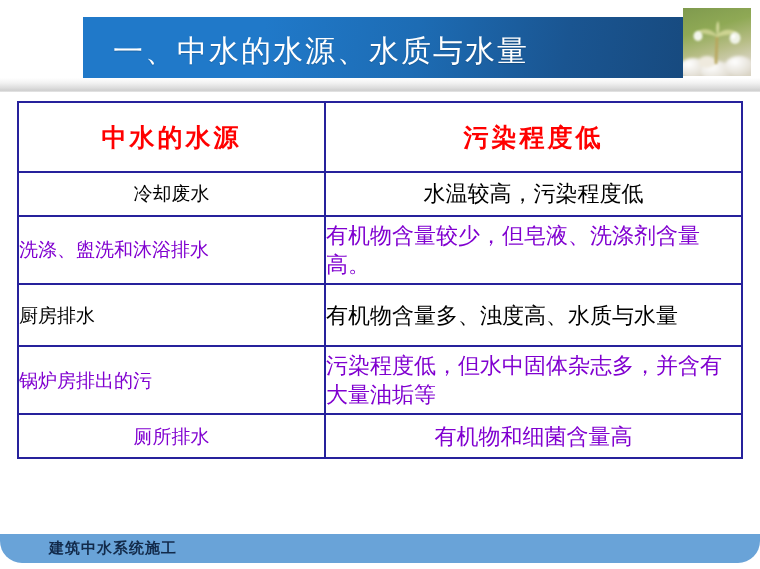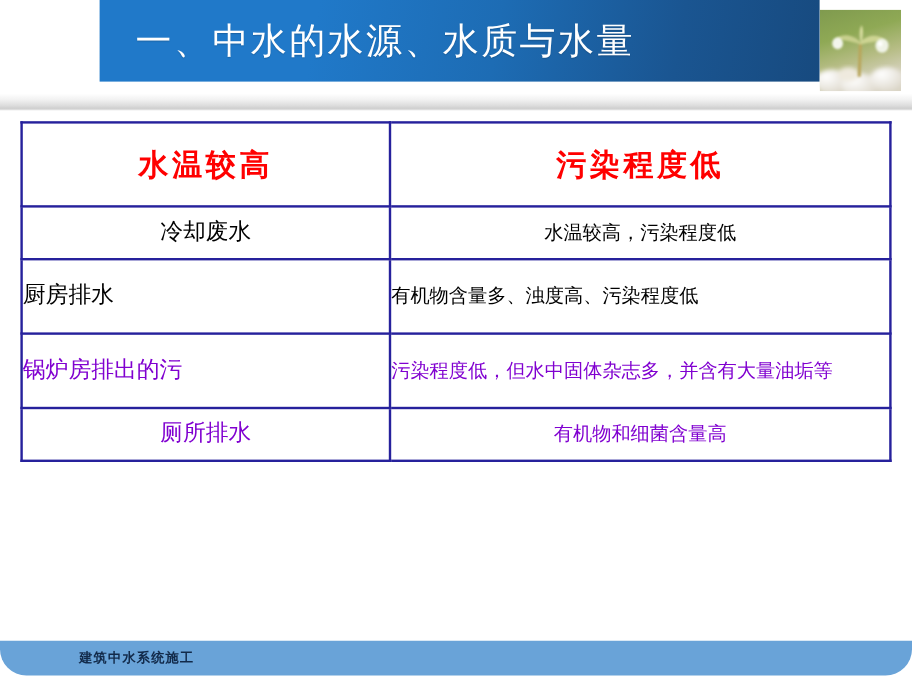--- a/index.html
+++ b/index.html
@@ -12,21 +12,21 @@
     height: 569px;
     position: relative;
     overflow: hidden;
     font-family: "DejaVu Sans", "Liberation Sans", sans-serif;
   }
 
   
   .header-banner {
     position: absolute;
     left: 83px;
-    top: 0;
+    top: 17px;
     width: 600px;
     height: 68px;
     background: linear-gradient(100deg, #2079c9 0%, #2079c9 30%, #1d6cb4 55%, #1a5591 80%, #174a7f 100%);
     display: flex;
     align-items: center;
     box-sizing: border-box;
   }
   .header-title {
     color: #ffffff;
     font-family: "DejaVu Serif", "Liberation Serif", serif;
@@ -87,21 +87,21 @@
   }
 
   
   .cell-source {
     padding-left: 26px;
     font-size: 19px;
   }
   .cell-desc {
     padding-left: 14px;
     padding-right: 8px;
-    font-size: 16px;
+    font-size: 22px;
   }
   .t-black  { color: #000000; }
   .t-purple { color: #8000d0; }
 
   .r-short { height: 44px; text-align: center; }
   .r-tall  { height: 62px; }
 
   
   .footer-bar {
     position: absolute;
@@ -109,24 +109,24 @@
     top: 534px;
     width: 760px;
     height: 29px;
     background: #69a3d8;
     border-bottom-left-radius: 22px;
     border-bottom-right-radius: 22px;
     display: flex;
     align-items: center;
   }
   .footer-text {
-    margin-left: 66px;
+    margin-left: 49px;
     color: #122a4a;
     font-family: "DejaVu Serif", "Liberation Serif", serif;
-    font-size: 11px;
+    font-size: 15px;
     font-weight: bold;
     letter-spacing: 1px;
     white-space: nowrap;
     text-align: right;
   }
 </style>
 </head>
 <body>
 
 <div class="header-banner">
@@ -172,33 +172,37 @@
       <ellipse cx="50.5" cy="28.5" rx="2" ry="2.2" fill="#ffffff" opacity="0.95"></ellipse>
     </g>
   </svg>
 </div>
 
 <div class="under-rule"></div>
 
 <table class="data-table">
   <tbody>
     <tr>
-      <td class="hdr-cell col-source">水温较高</td>
+      <td class="hdr-cell col-source">中水的水源</td>
       <td class="hdr-cell col-desc">污染程度低</td>
     </tr>
 
     <tr class="r-short">
       <td class="cell-source t-black">冷却废水</td>
       <td class="cell-desc t-black">水温较高，污染程度低</td>
     </tr>
 
+    <tr class="r-tall">
+      <td class="cell-source t-purple">洗涤、盥洗和沐浴排水</td>
+      <td class="cell-desc t-purple">有机物含量较少，但皂液、洗涤剂含量高。</td>
+    </tr>
 
     <tr class="r-tall">
       <td class="cell-source t-black">厨房排水</td>
-      <td class="cell-desc t-black">有机物含量多、浊度高、污染程度低</td>
+      <td class="cell-desc t-black">有机物含量多、浊度高、水质与水量</td>
     </tr>
 
     <tr class="r-tall">
       <td class="cell-source t-purple">锅炉房排出的污</td>
       <td class="cell-desc t-purple">污染程度低，但水中固体杂志多，并含有大量油垢等</td>
     </tr>
 
 
     <tr class="r-short">
       <td class="cell-source t-purple">厕所排水</td>

